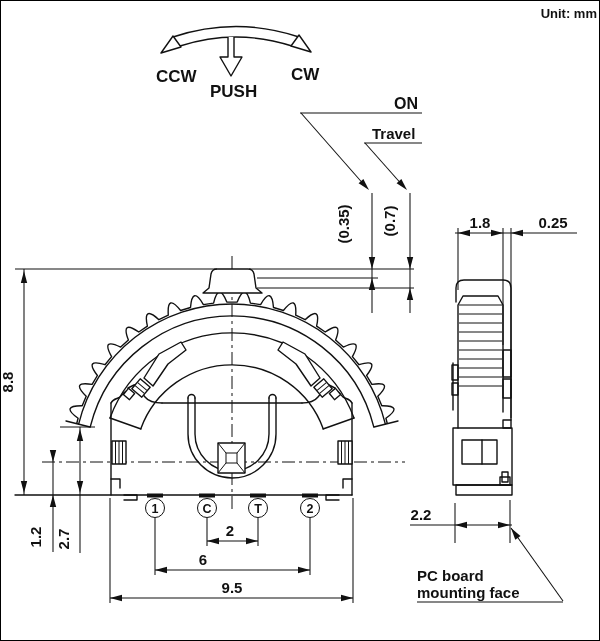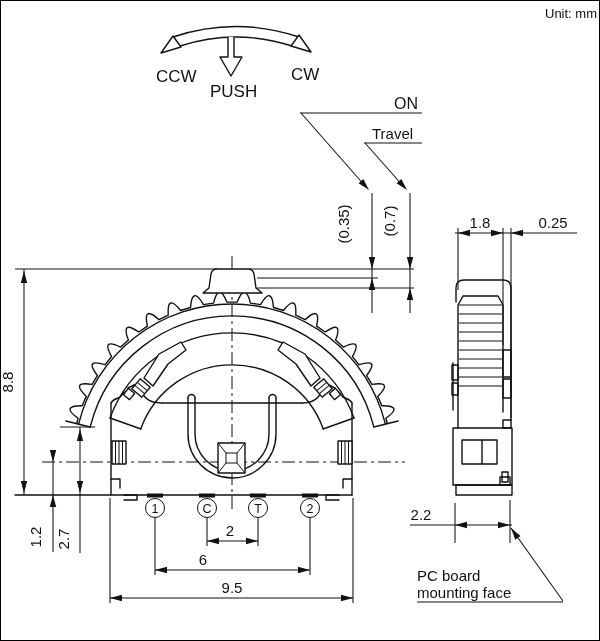--- a/index.html
+++ b/index.html
@@ -1,16 +1,16 @@
 <!DOCTYPE html>
 <html><head>
 <meta charset="utf-8">
 <style>
   html,body{margin:0;padding:0;background:#fff;}
-  .canvas{width:600px;height:641px;position:relative;background:#a3a3a3;overflow:hidden;}
+  .canvas{width:600px;height:641px;position:relative;background:#a3a3a3;overflow:hidden;font-weight:bold;}
   svg{display:block;}
   text{font-family:"Liberation Sans","DejaVu Sans",sans-serif;fill:#111;}
   .t15{font-size:15px;}
   .t16{font-size:16px;}
   .t17{font-size:17px;}
   .t13{font-size:13px;}
   .t12{font-size:12.5px;}
   .geo{stroke:#111;stroke-width:1.4;fill:none;stroke-linejoin:round;stroke-linecap:round;}
   .geow{stroke:#111;stroke-width:1.4;fill:#fff;stroke-linejoin:round;}
   .thin{stroke:#111;stroke-width:1;fill:none;}

